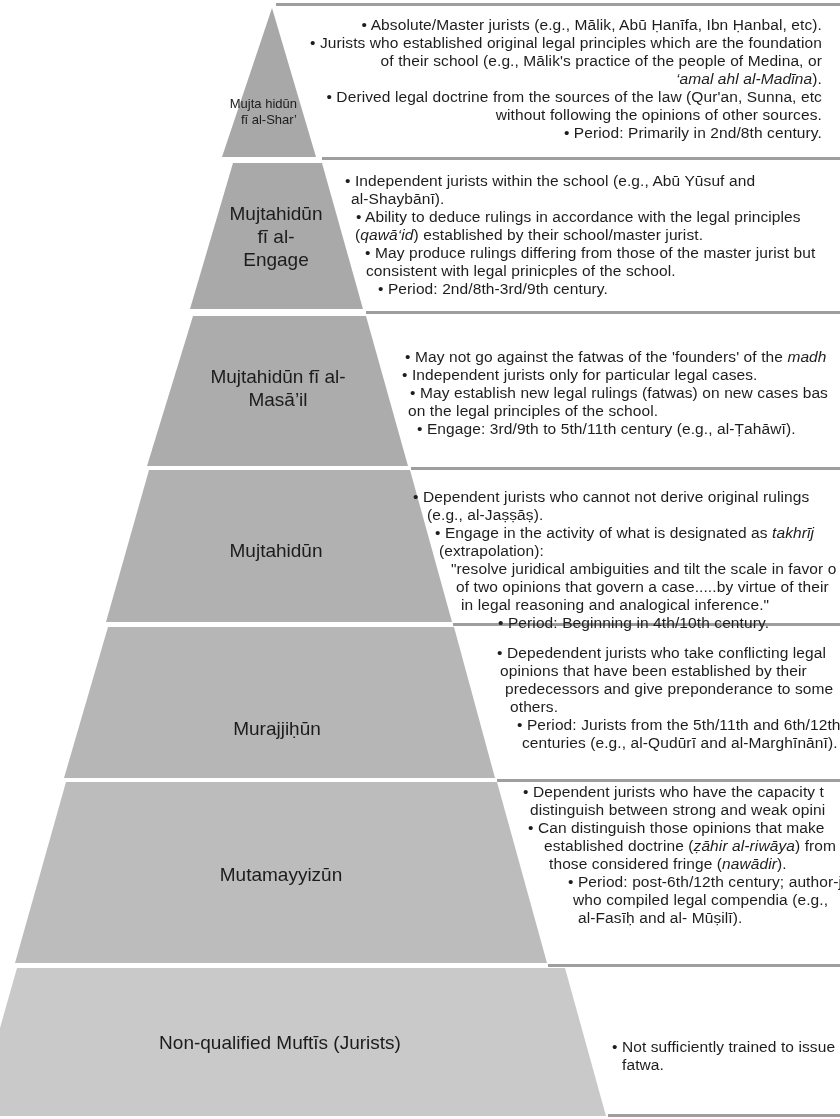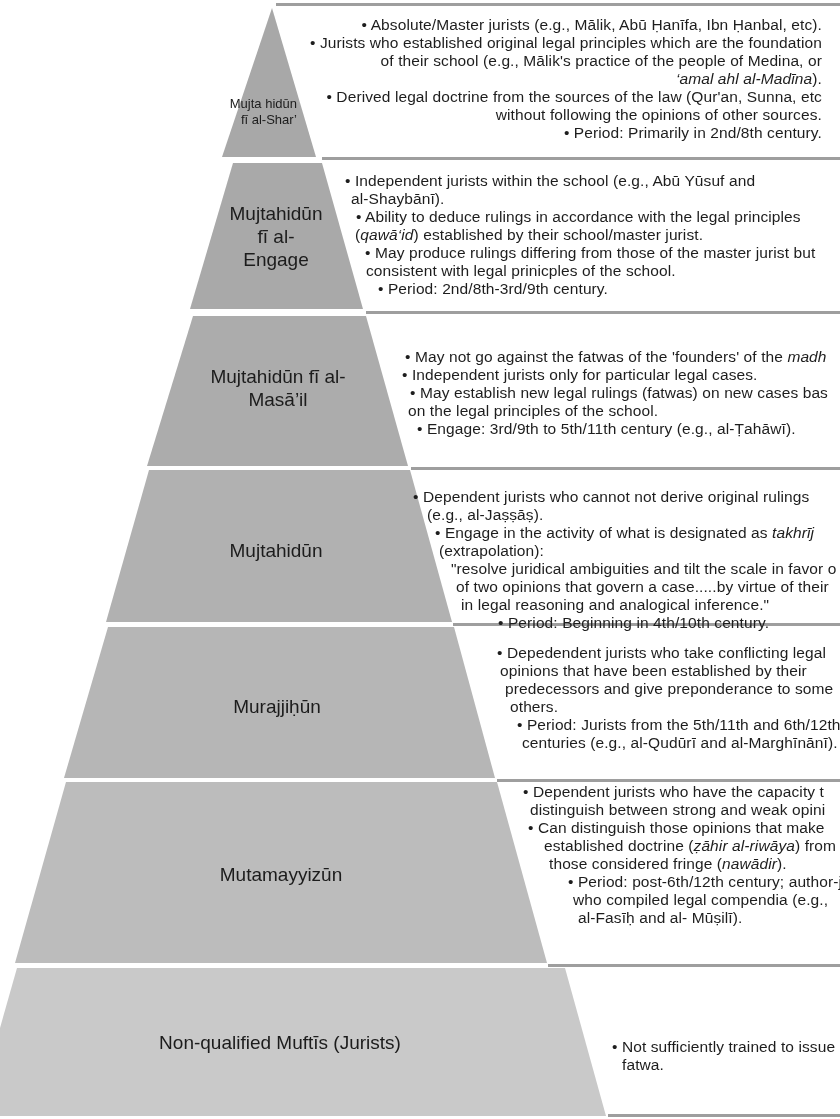--- a/index.html
+++ b/index.html
@@ -114,21 +114,21 @@
     <div class="notes-block" style="left: 413px; top: 474px; color: rgb(29, 29, 29);">
       <div class="note-line" style="padding-left: 0px; margin-top: 14px;">• Dependent jurists who cannot not derive original rulings</div>
       <div class="note-line" style="padding-left: 14px;">(e.g., al-Jaṣṣāṣ).</div>
       <div class="note-line" style="padding-left: 22px;">• Engage in the activity of what is designated as <i>takhrīj</i></div>
       <div class="note-line" style="padding-left: 26px;">(extrapolation):</div>
       <div class="note-line" style="padding-left: 38px;">"resolve juridical ambiguities and tilt the scale in favor o</div>
       <div class="note-line" style="padding-left: 43px;">of two opinions that govern a case.....by virtue of their</div>
       <div class="note-line" style="padding-left: 48px;">in legal reasoning and analogical inference."</div>
       <div class="note-line" style="padding-left: 85px;">• Period: Beginning in 4th/10th century.</div>
     </div>
-    <div class="level-label" style="top: 695px; font-size: 19px; line-height: 23px; left: 57px; width: 440px;">
+    <div class="level-label" style="top: 717px; font-size: 19px; line-height: 23px; left: 57px; width: 440px;">
       <div class="label-line">Murajjiḥūn</div>
     </div>
     <div class="notes-block" style="left: 497px; top: 644px; color: rgb(29, 29, 29);">
       <div class="note-line" style="padding-left: 0px;">• Depedendent jurists who take conflicting legal</div>
       <div class="note-line" style="padding-left: 3px;">opinions that have been established by their</div>
       <div class="note-line" style="padding-left: 8px;">predecessors and give preponderance to some</div>
       <div class="note-line" style="padding-left: 13px;">others.</div>
       <div class="note-line" style="padding-left: 20px;">• Period: Jurists from the 5th/11th and 6th/12th</div>
       <div class="note-line" style="padding-left: 25px;">centuries (e.g., al-Qudūrī and al-Marghīnānī).</div>
     </div>

